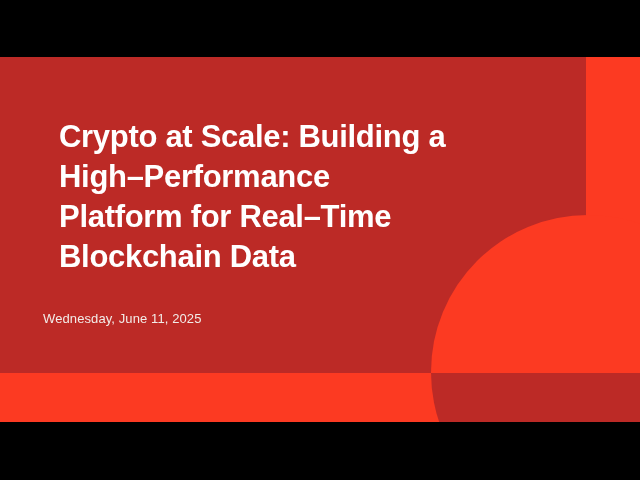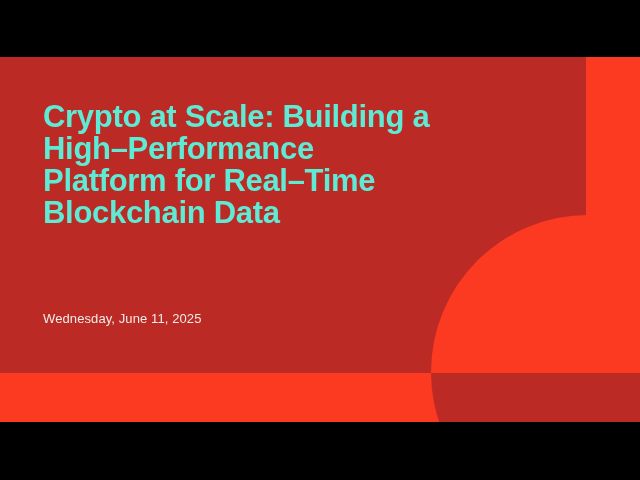--- a/index.html
+++ b/index.html
@@ -112,27 +112,27 @@
 
   
   #text-block {
     position: absolute;
     left: 43px;
     top: 44px;
     width: 500px;
     z-index: 20;
   }
   #slide-title {
-    margin: 0;
+    margin: 16px;
     font-family: "Liberation Sans", sans-serif;
     font-weight: bold;
     font-size: 31px;
-    line-height: 32px;
+    line-height: 40px;
     letter-spacing: -0.3px;
-    color: #5eead4;
+    color: #ffffff;
     white-space: pre-line;
   }
   #slide-date {
     position: absolute;
     left: 43px;
     top: 253px;
     margin: 0;
     font-family: "Liberation Sans", sans-serif;
     font-weight: normal;
     font-size: 13px;

